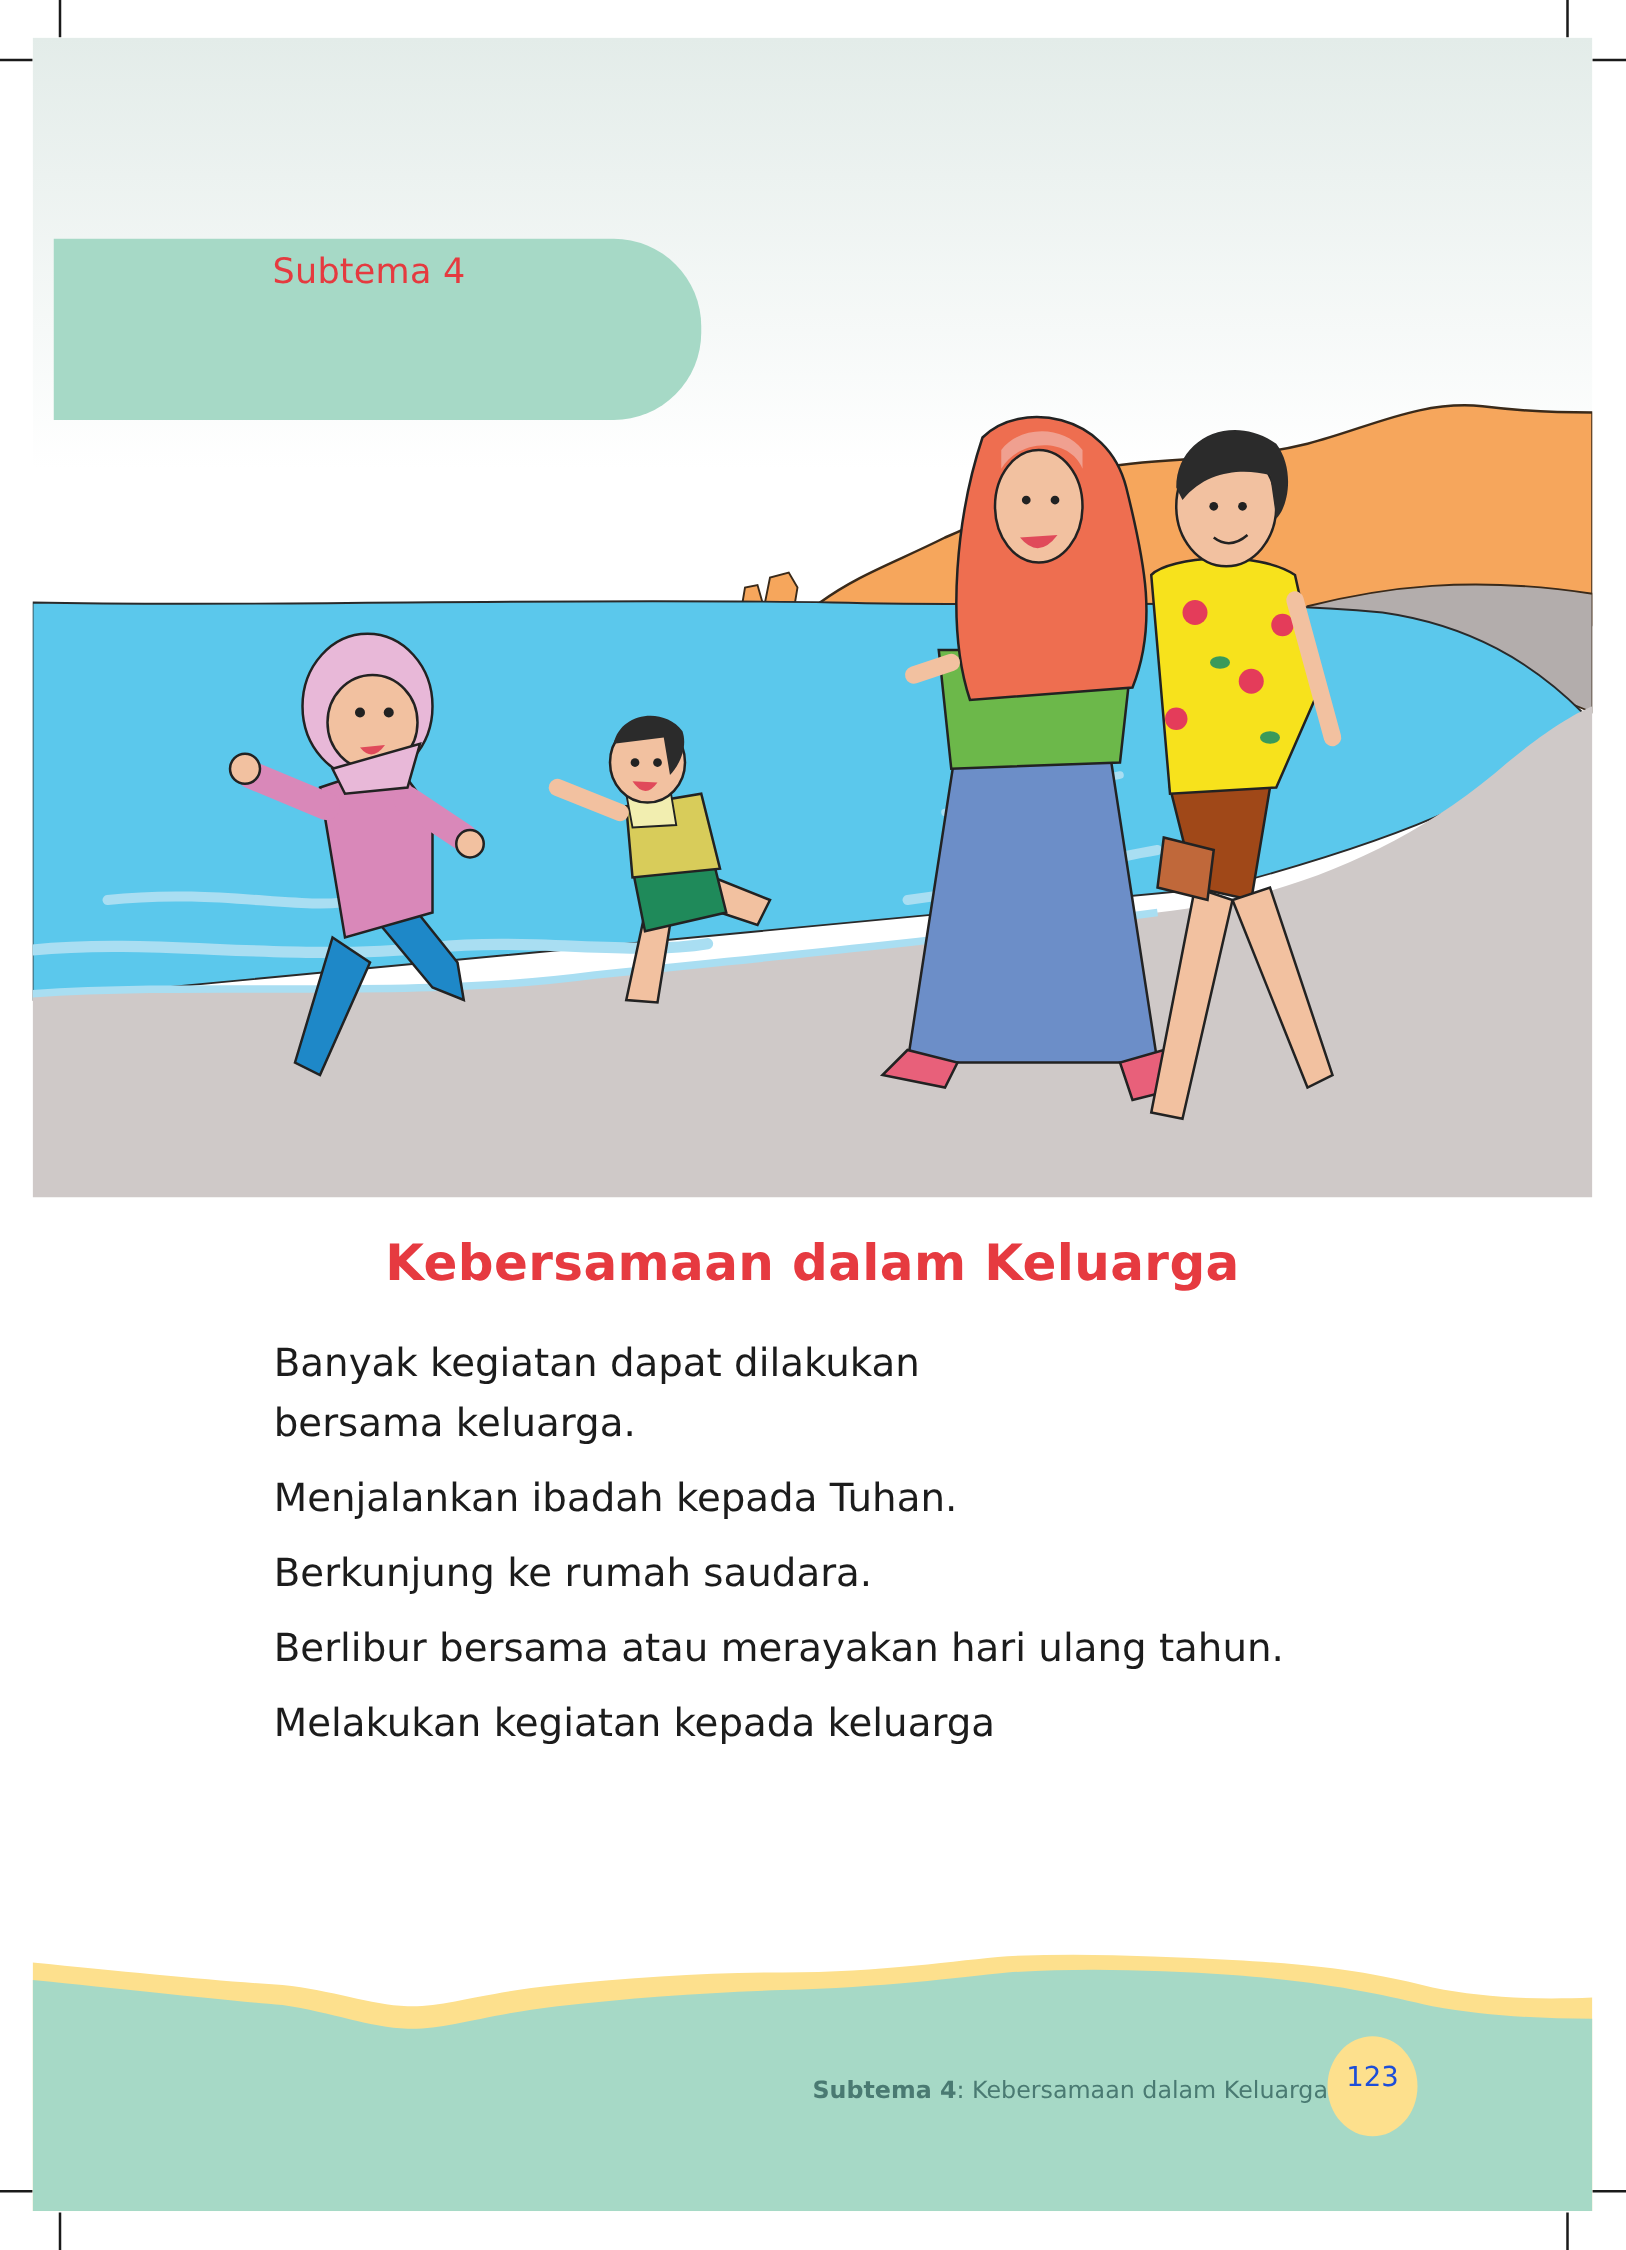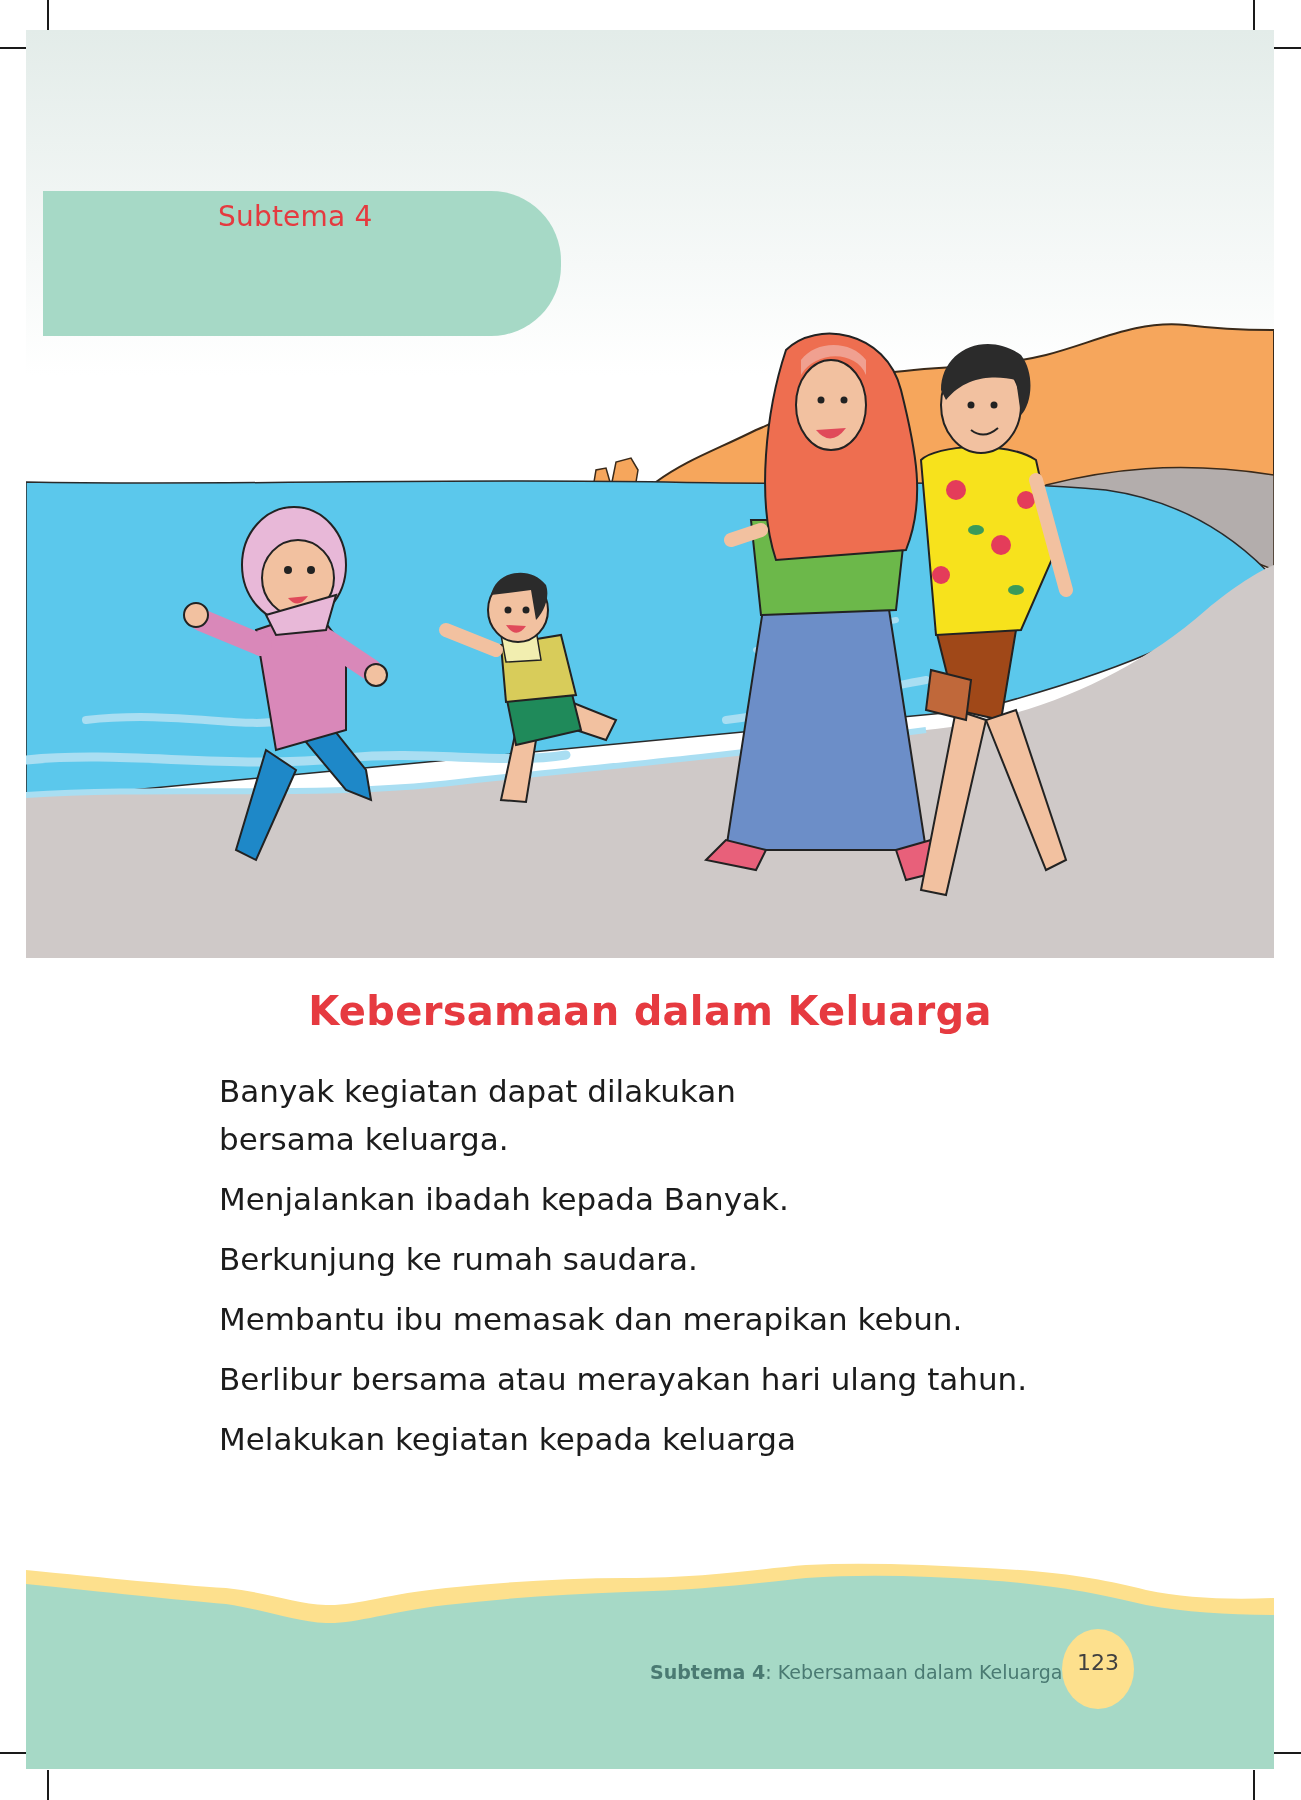--- a/index.html
+++ b/index.html
@@ -46,21 +46,21 @@
   .footer svg { position:absolute; left:0; top:0; }
   .footer-text {
     position:absolute; left:624px; top:100px;
     font-size:19px; color:#4a7a72; white-space:nowrap; line-height:24px;
   }
   .footer-text b { font-weight:bold; }
   .page-number {
     position:absolute; left:1036px; top:69px; width:72px; height:80px;
     background:#fde08d; border-radius:50%;
     display:flex; align-items:center; justify-content:center;
-    font-size:22px; color:#404040; padding-bottom:14px; box-sizing:border-box;
+    font-size:22px; color:#1d4ed8; padding-bottom:14px; box-sizing:border-box;
   }
 </style>
 </head>
 <body>
 
 <div class="crop" style="left:47px;top:0;width:1.5px;height:30px;"></div>
 <div class="crop" style="left:0;top:47px;width:30px;height:1.5px;"></div>
 <div class="crop" style="left:1253px;top:0;width:1.5px;height:30px;"></div>
 <div class="crop" style="left:1271px;top:47px;width:30px;height:1.5px;"></div>
 <div class="crop" style="left:0;top:1752px;width:30px;height:1.5px;"></div>
@@ -167,23 +167,22 @@
   <div class="subtheme-banner"></div>
   <div class="subtheme-label">Subtema 4</div>
 
   <div class="page-title">Kebersamaan dalam Keluarga</div>
 
   <div class="body-text">
     <p>
       <span>Banyak kegiatan dapat dilakukan</span><br>
       <span>bersama keluarga.</span>
     </p>
-    <p><span>Menjalankan ibadah kepada Banyak.</span></p>
+    <p><span>Menjalankan ibadah kepada Tuhan.</span></p>
     <p><span>Berkunjung ke rumah saudara.</span></p>
-    <p><span>Membantu ibu memasak dan merapikan kebun.</span></p>
     <p><span>Berlibur bersama atau merayakan hari ulang tahun.</span></p>
     <p>
       <span>Melakukan kegiatan kepada keluarga</span><br>
     </p>
   </div>
 
   <div class="footer">
     <svg width="1248" height="209" viewBox="0 0 1248 209" xmlns="http://www.w3.org/2000/svg">
       <path d="M0 10 C80 18 150 25 200 28 C240 32 270 44 300 45 C330 46 360 34 420 28 C480 22 540 18 600 18 C680 18 740 8 780 5 C840 2 900 5 960 8 C1040 12 1080 20 1120 30 C1160 38 1200 40 1248 38 L1248 209 L0 209 Z" fill="#fde08d"></path>
       <path d="M0 24 C80 32 150 40 200 44 C240 50 270 62 300 63 C330 64 360 52 420 45 C480 38 540 34 600 32 C680 30 740 22 780 18 C840 14 900 16 960 20 C1040 26 1080 36 1120 45 C1160 52 1200 55 1248 55 L1248 209 L0 209 Z" fill="#a6d9c6"></path>

